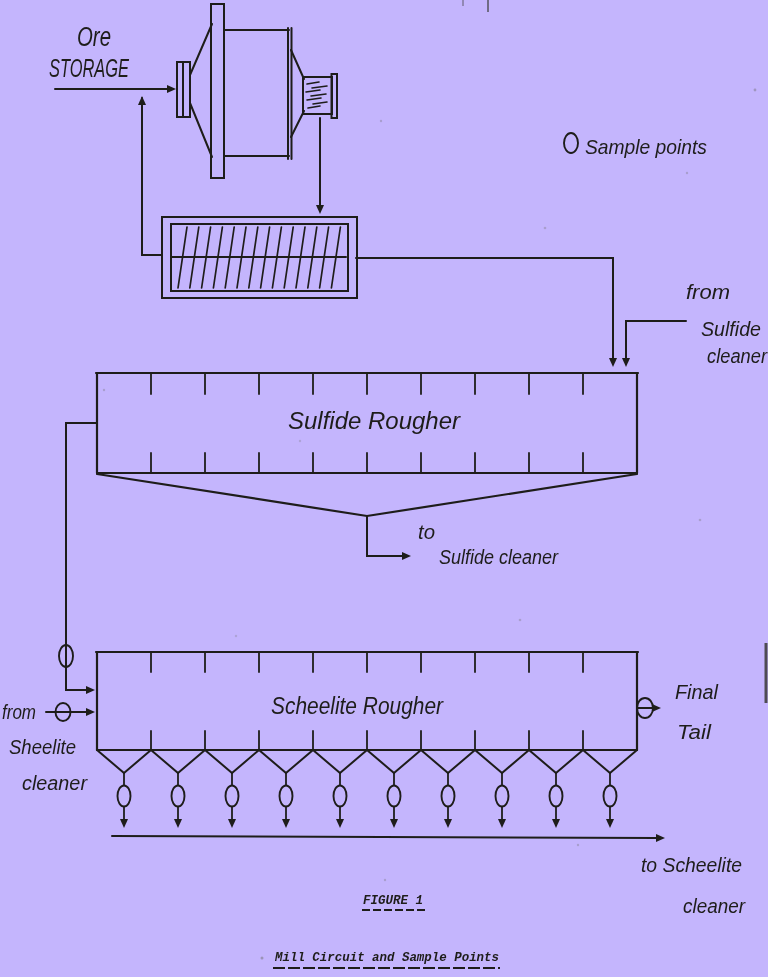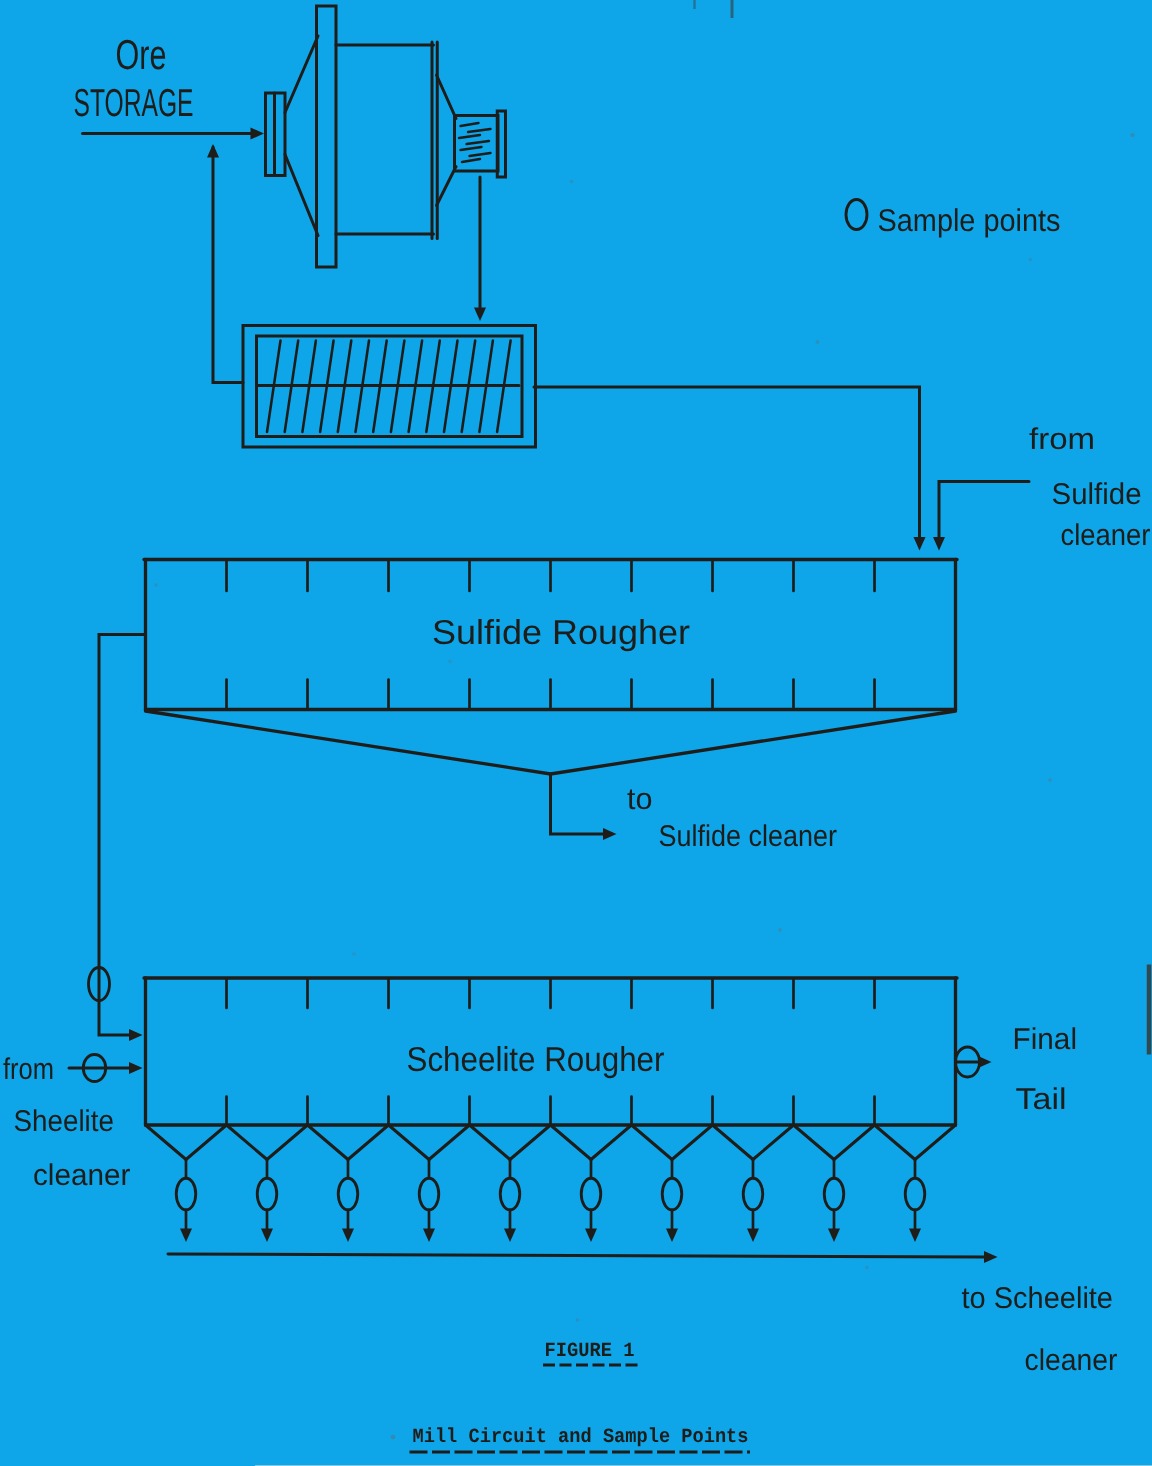--- a/index.html
+++ b/index.html
@@ -1,22 +1,23 @@
 <!DOCTYPE html>
 <html><head>
 <meta charset="utf-8">
 <style>
   html,body{margin:0;padding:0;background:#e8e6e0;}
   .page{
     position:relative;
     width:768px;height:977px;
     margin:0 auto;
-    background:#0ea5e9;
+    background:#c4b5fd;
     overflow:hidden;
     font-family:"Liberation Sans", sans-serif;
+    font-style:italic;
   }
   svg{position:absolute;left:0;top:0;}
   text{fill:#1e1d1a;}
   .hand{font-family:"Liberation Sans", sans-serif;}
   .type{font-family:"Liberation Mono", monospace;font-weight:bold;}
 </style>
 </head>
 <body>
 
 <div class="page">

